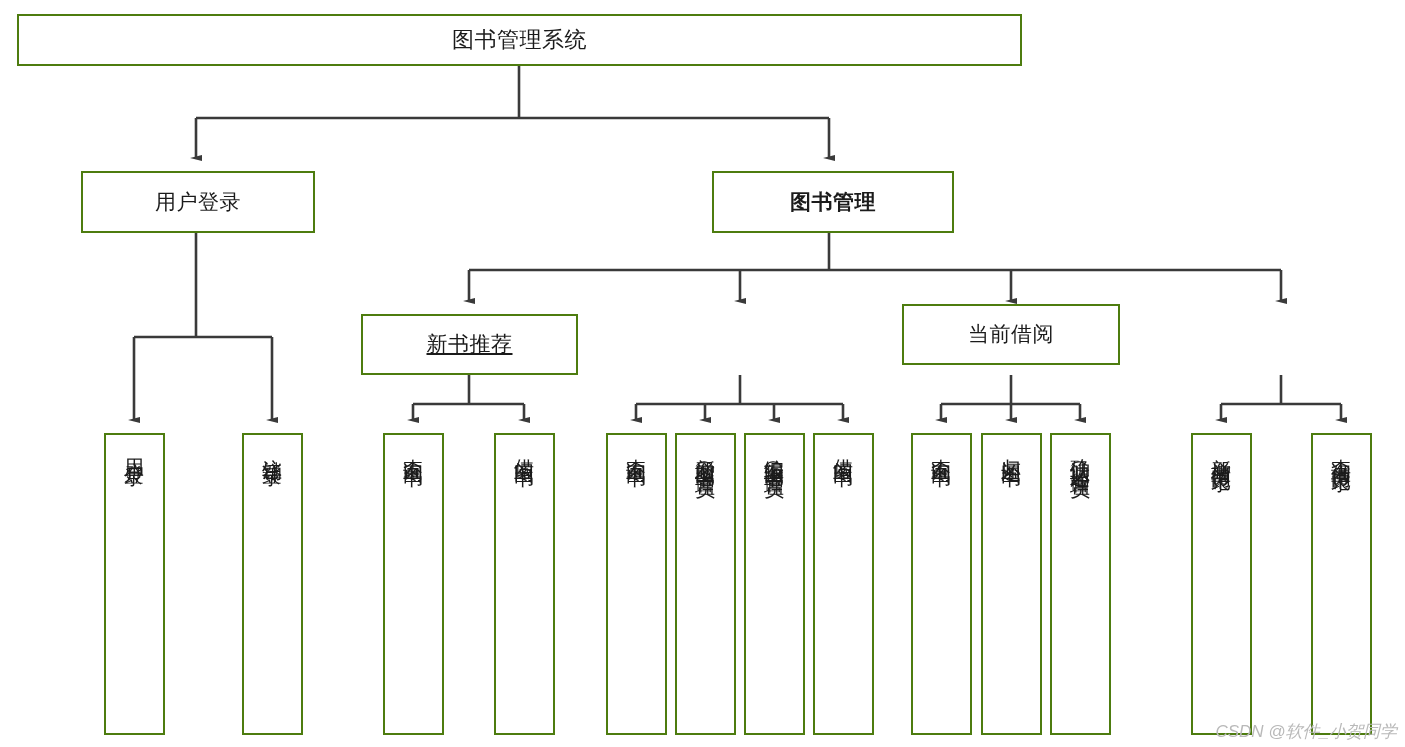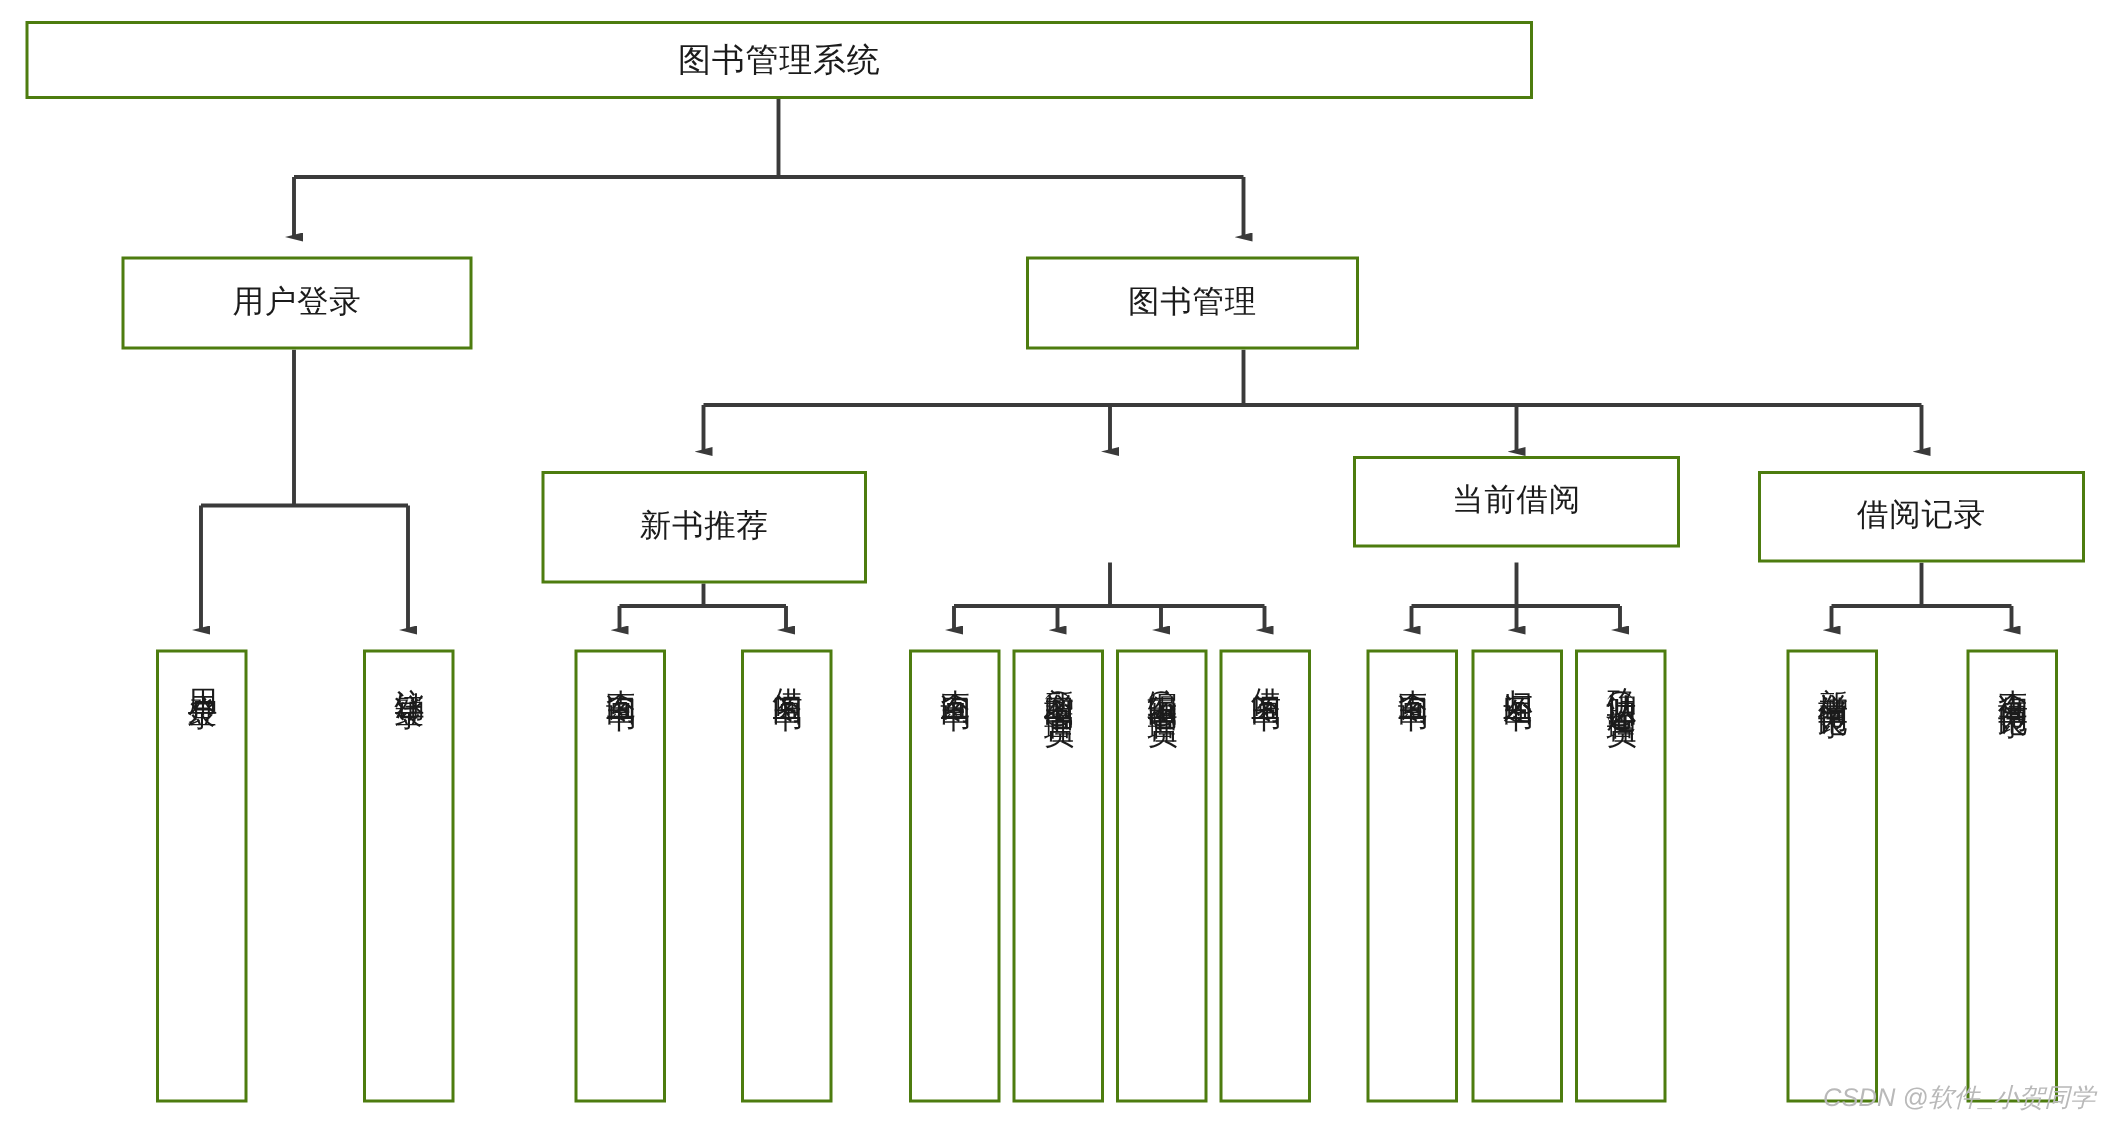--- a/index.html
+++ b/index.html
@@ -126,32 +126,29 @@
     </g>
   </svg>
 
   <div class="node root" style="left:17px; top:14px; width:1005px; height:52px;">
     <span class="label">图书管理系统</span>
   </div>
 
   <div class="node level2" style="left:81px; top:171px; width:234px; height:62px;">
     <span class="label">用户登录</span>
   </div>
-  <div class="node level2" style="left:684px; top:171px; width:222px; height:62px;">
+  <div class="node level2" style="left:712px; top:171px; width:242px; height:62px;font-weight:bold;">
     <span class="label">图书管理</span>
   </div>
 
-  <div class="node level3" style="left:361px; top:314px; width:217px; height:75px;">
+  <div class="node level3" style="left:361px; top:314px; width:217px; height:61px;text-decoration:underline;">
     <span class="label">新书推荐</span>
   </div>
   <div class="node level3" style="left:902px; top:304px; width:218px; height:61px;">
     <span class="label">当前借阅</span>
-  </div>
-  <div class="node level3" style="left:1172px; top:314px; width:218px; height:61px;">
-    <span class="label">借阅记录</span>
   </div>
 
   <div class="node leaf" style="left:104px; top:433px; width:61px; height:302px;">
     <span class="label">用户登录</span>
   </div>
   <div class="node leaf" style="left:242px; top:433px; width:61px; height:302px;">
     <span class="label">注销登录</span>
   </div>
 
   <div class="node leaf" style="left:383px; top:433px; width:61px; height:302px;">

